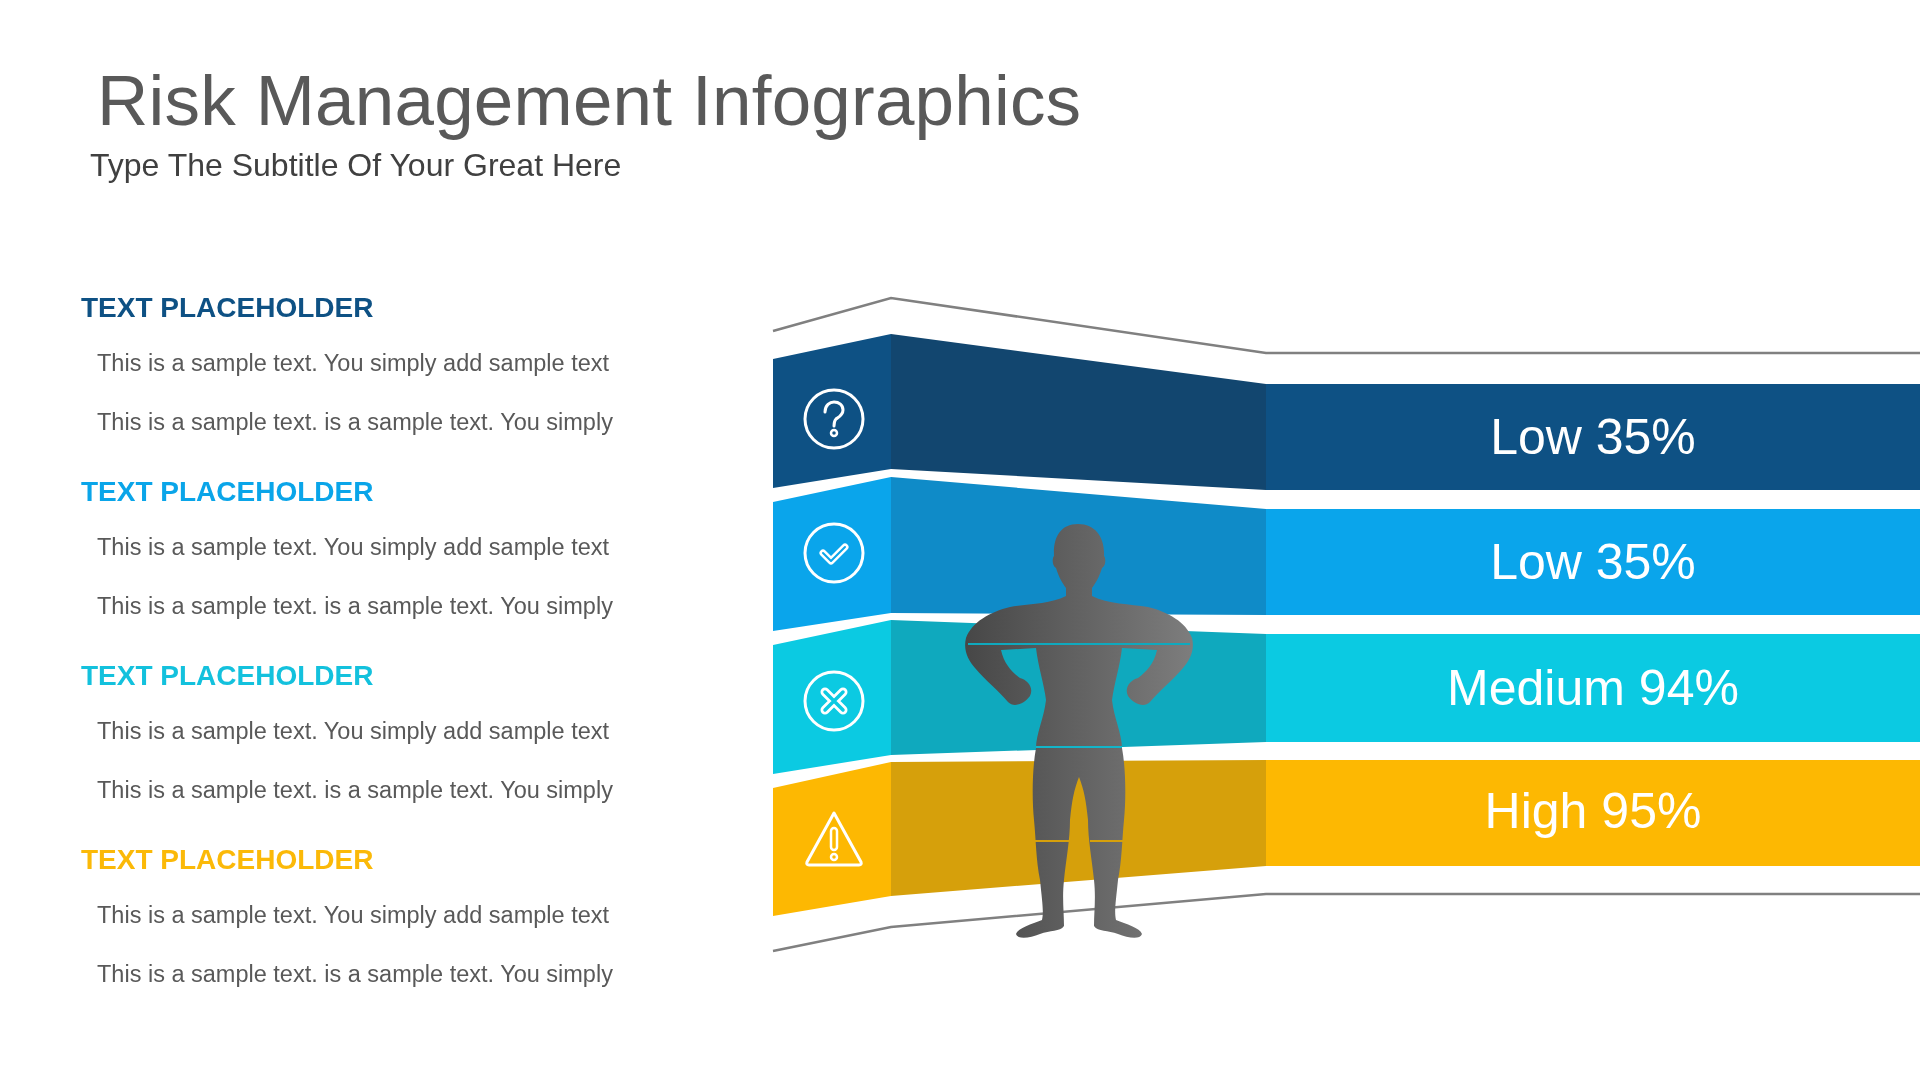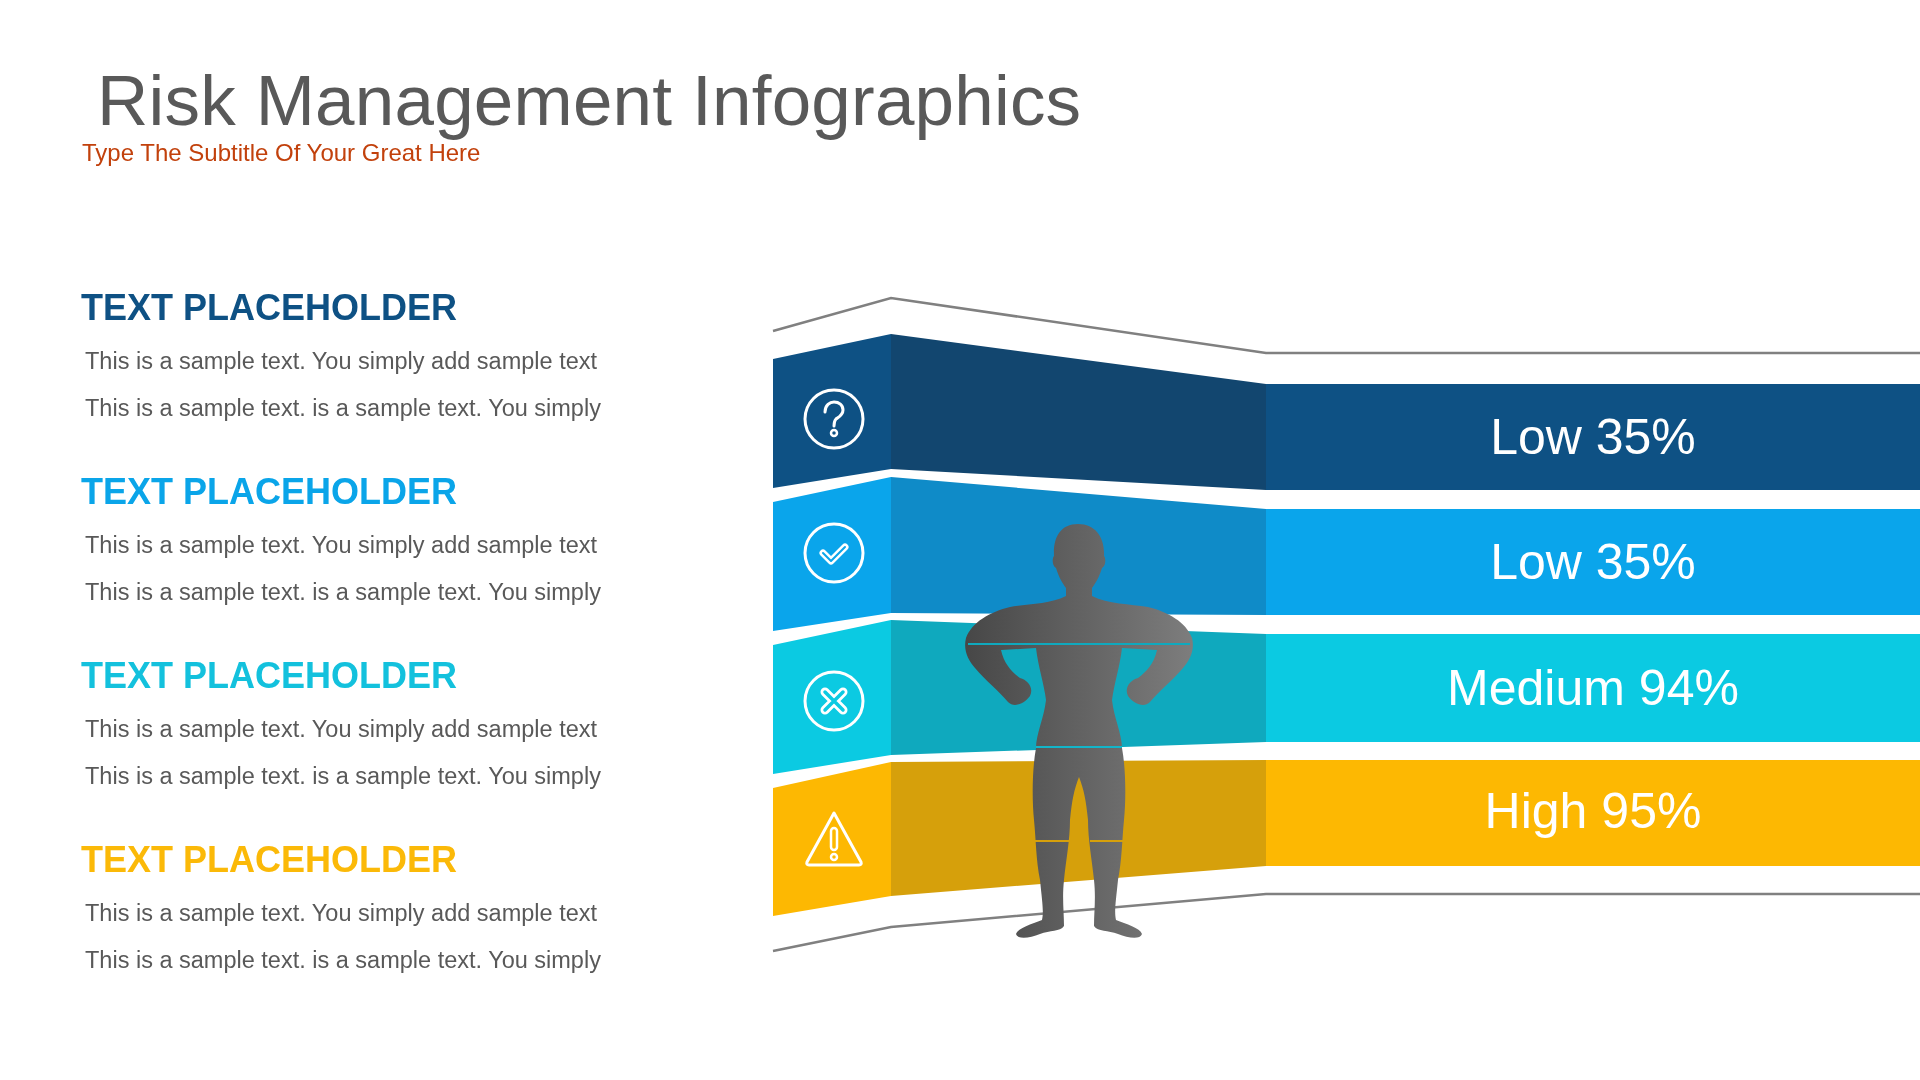--- a/index.html
+++ b/index.html
@@ -1,25 +1,25 @@
 <!DOCTYPE html>
 <html><head>
 <meta charset="utf-8">
 <style>
   html, body { margin: 0; padding: 0; background: #ffffff; }
   body { width: 1920px; height: 1080px; position: relative; overflow: hidden;
          font-family: "Liberation Sans", "DejaVu Sans", sans-serif; }
   .title { position: absolute; left: 81px; top: 44px; font-size: 71px; color: #595959;
            font-weight: normal; margin: 16px; letter-spacing: 0.2px; white-space: nowrap; }
-  .subtitle { position: absolute; left: 82px; top: 139px; font-size: 24px; color: #c2410c;
-              margin: 0; white-space: nowrap; }
+  .subtitle { position: absolute; left: 82px; top: 139px; font-size: 32px; color: #404040;
+              margin: 8px; white-space: nowrap; }
   .items { position: absolute; left: 81px; top: 290px; width: 600px; }
   .item { height: 184px; }
-  .item-heading { font-size: 36px; font-weight: bold; margin: 0 0 14px 0; line-height: 36px; white-space: nowrap; }
-  .item-line { font-size: 23.5px; color: #595959; line-height: 43px; margin: 4px; white-space: nowrap; }
+  .item-heading { font-size: 28px; font-weight: bold; margin: 0 0 14px 0; line-height: 36px; white-space: nowrap; }
+  .item-line { font-size: 23.5px; color: #595959; line-height: 43px; margin: 16px; white-space: nowrap; }
   svg.graphic { position: absolute; left: 0; top: 0; }
   .value-label { position: absolute; left: 1266px; width: 654px; text-align: center;
                  color: #ffffff; font-size: 50px; line-height: 106px; height: 112px; white-space: nowrap; }
   .icon-box { position: absolute; left: 803px; width: 62px; height: 62px; }
 </style>
 </head>
 <body>
 
 <h1 class="title">Risk Management Infographics</h1>
 <p class="subtitle">Type The Subtitle Of Your Great Here</p>

